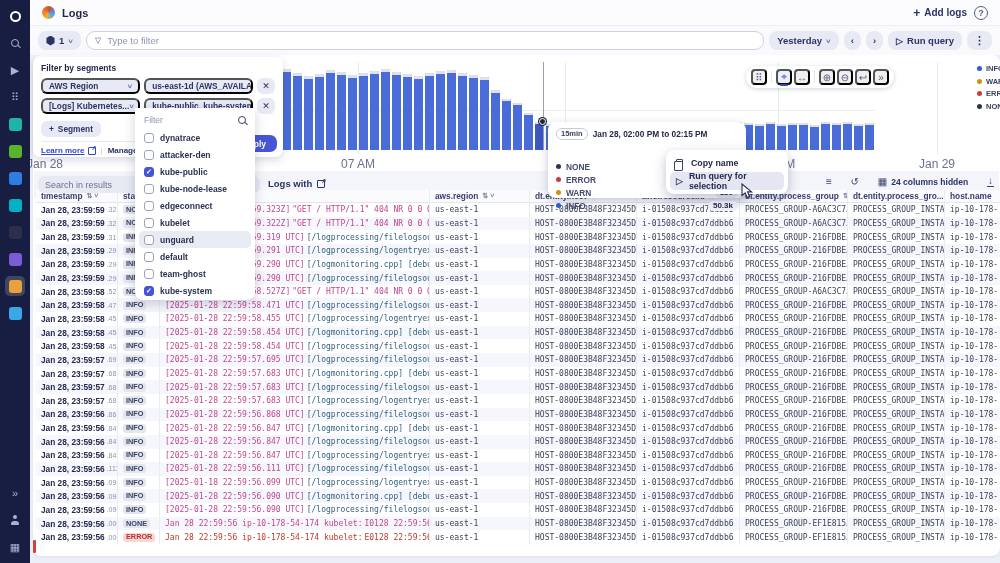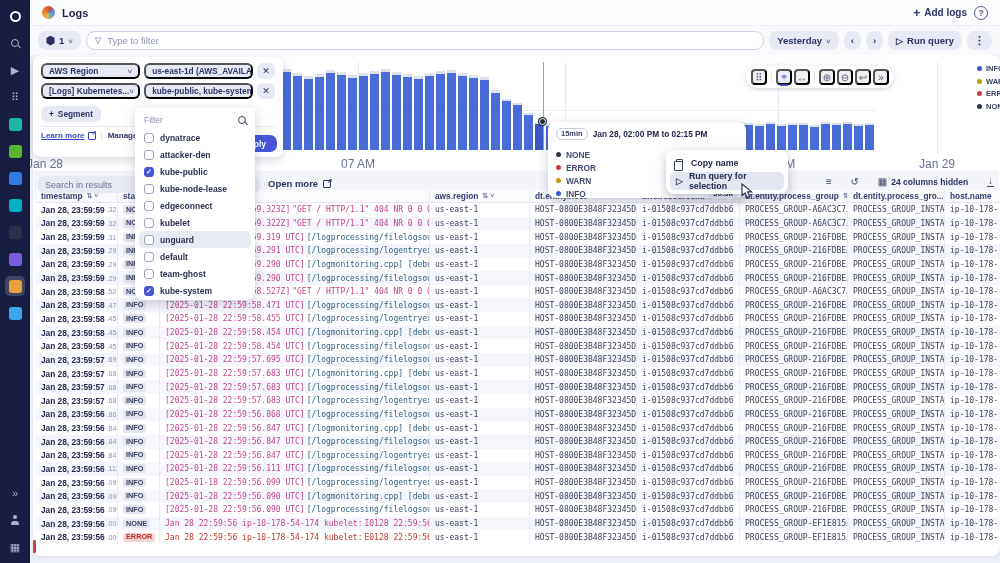--- a/index.html
+++ b/index.html
@@ -109,21 +109,21 @@
 #listbox{position:absolute;left:135px;top:108px;width:120px;height:192px;background:#fff;border-radius:0 0 8px 8px;box-shadow:0 4px 12px rgba(40,45,90,.22);z-index:30;padding:2px 4px}
 #lb-search{display:flex;align-items:center;justify-content:space-between;padding:5px 5px 4px;color:#3c4268}
 #lb-search .ph{font-size:8.5px;color:#8d93b4}
 .lb-item{display:flex;align-items:center;gap:6px;height:17px;padding:0 5px;border-radius:5px;cursor:pointer}
 .lb-item.hover{background:#e9ebf4}
 .cb{width:10px;height:10px;border:1.2px solid #9aa0bd;border-radius:3px;background:#fff;flex:none;display:flex;align-items:center;justify-content:center}
 .cb.checked{background:#4754d6;border-color:#4754d6;color:#fff;font-size:7px;font-weight:bold}
 .lb-label{font-size:8.5px;font-weight:bold;color:#2b3050}
 
 #tooltip{position:absolute;left:548px;top:122px;width:198px;height:76px;background:#fff;border-radius:8px;box-shadow:0 3px 10px rgba(40,45,90,.25);z-index:40;padding:6px 8px}
-#tt-head{display:flex;align-items:center;gap:5px;margin-bottom:8px}
+#tt-head{display:flex;align-items:center;gap:5px;margin-bottom:20px}
 #tt-badge{border:1px solid #c6cbde;border-radius:7px;font-size:7.5px;font-weight:bold;color:#3c4268;padding:0 4px;line-height:10px}
 #tt-range{font-size:8.3px;font-weight:bold;color:#23284a}
 .tt-row{display:flex;align-items:center;gap:5px;height:13px}
 .tt-dot{width:5px;height:5px;border-radius:50%}
 .tt-label{font-size:8.3px;font-weight:bold;color:#444a6c;flex:1}
 .tt-val{font-size:8px;font-weight:bold;color:#23284a;background:#edeff6;border-radius:6px;padding:0 5px;line-height:10px}
 
 #ctxmenu{position:absolute;left:666px;top:150px;width:122px;background:#fff;border-radius:8px;box-shadow:0 4px 12px rgba(40,45,90,.3);z-index:45;padding:4px}
 .cm-item{display:flex;align-items:center;gap:6px;height:18px;padding:0 6px;border-radius:5px;font-size:8.8px;font-weight:bold;color:#23284a;cursor:pointer}
 .cm-item.hl{background:#e4e7f2}
@@ -488,21 +488,21 @@
       <span class="leg-label">NONE</span>
     </div>
   </div>
 
 <div id="results-strip"></div>
 <div id="search-results">
   <span class="ph">Search in results</span>
   <span class="grow"></span>
 </div>
 <button id="open-with">
-  <span>Open more</span>
+  <span>Logs with</span>
   <span class="i-win"></span>
 </button>
 <div id="tbl-tools">
   <button class="tool-ic">≡</button>
   <button class="tool-ic">↺</button>
   <button class="tool-ic">
     <span>▦</span>
     <span class="lbl">24 columns hidden</span>
   </button>
   <button class="tool-ic">
@@ -1317,20 +1317,21 @@
         <span class="mono">PROCESS_GROUP_INSTANC…</span>
       </div>
       <div class="td">
         <span class="mono">ip-10-178-</span>
       </div>
     </div>
   </div>
 <div id="row-flag"></div>
 
 <div id="segments-pop">
+  <div class="title">Filter by segments</div>
   <div id="seg-rows">
       <div class="seg-row">
         <button class="seg-chip name">
           <span>AWS Region</span>
           <span class="chev"></span>
         </button>
         <button class="seg-chip value">
           <span>us-east-1d (AWS_AVAILA...</span>
         </button>
         <button class="seg-x">✕</button>

